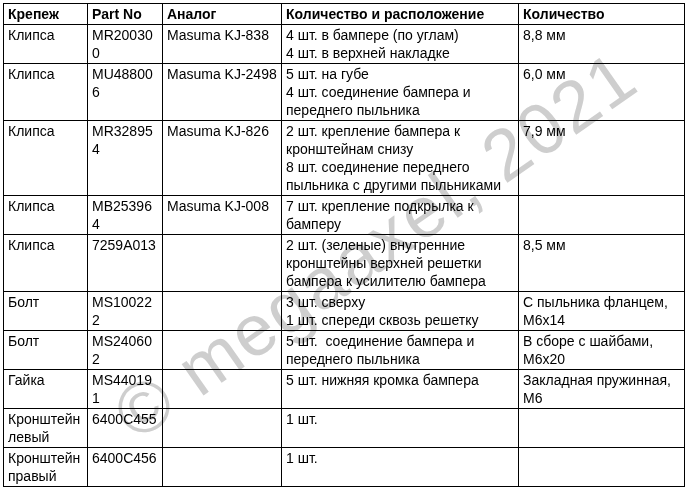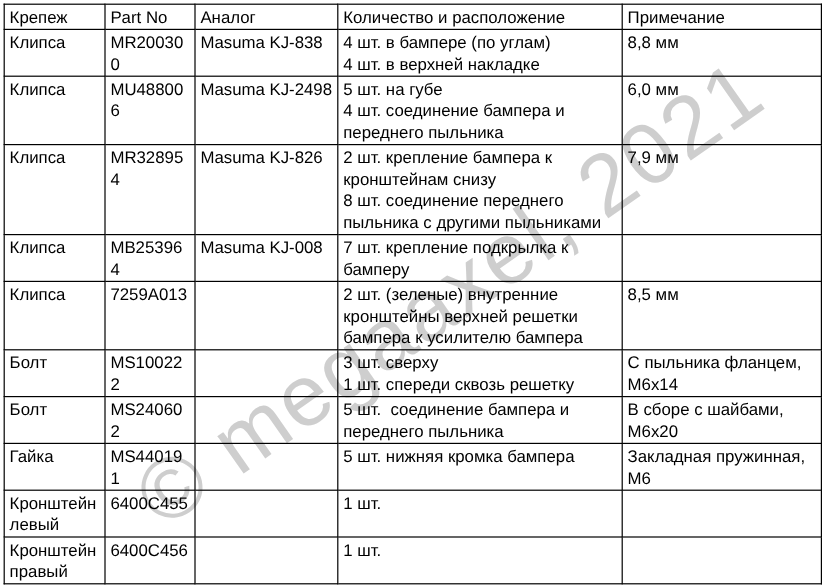--- a/index.html
+++ b/index.html
@@ -51,21 +51,21 @@
     font-size: 14px;
     line-height: 18px;
     vertical-align: top;
     text-align: left;
     white-space: pre-wrap;
     word-wrap: break-word;
     color: #000000;
     background: transparent;
   }
   .parts th {
-    font-weight: normal;
+    font-weight: bold;
   }
 </style>
 </head>
 <body>
 
 <div class="page">
 
   <div class="watermark">© megaaxel, 2021</div>
 
   <table class="parts">
@@ -75,21 +75,21 @@
       <col style="width:119px">
       <col style="width:237px">
       <col style="width:166px">
     </colgroup>
     <thead>
       <tr>
         <th>Крепеж</th>
         <th>Part No</th>
         <th>Аналог</th>
         <th>Количество и расположение</th>
-        <th>Примечание</th>
+        <th>Количество</th>
       </tr>
     </thead>
     <tbody>
         <tr>
           <td>Клипса</td>
           <td>MR200300</td>
           <td>Masuma KJ-838</td>
           <td>4 шт. в бампере (по углам)
 4 шт. в верхней накладке</td>
           <td>8,8 мм</td>

